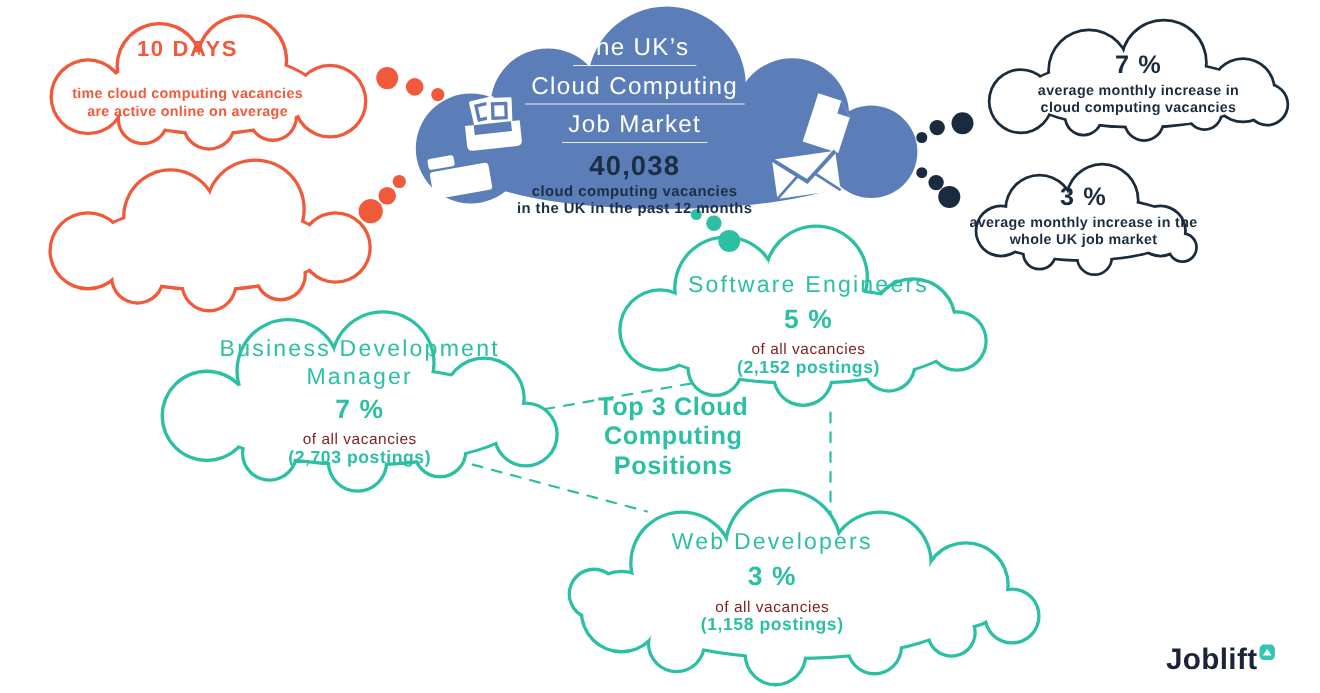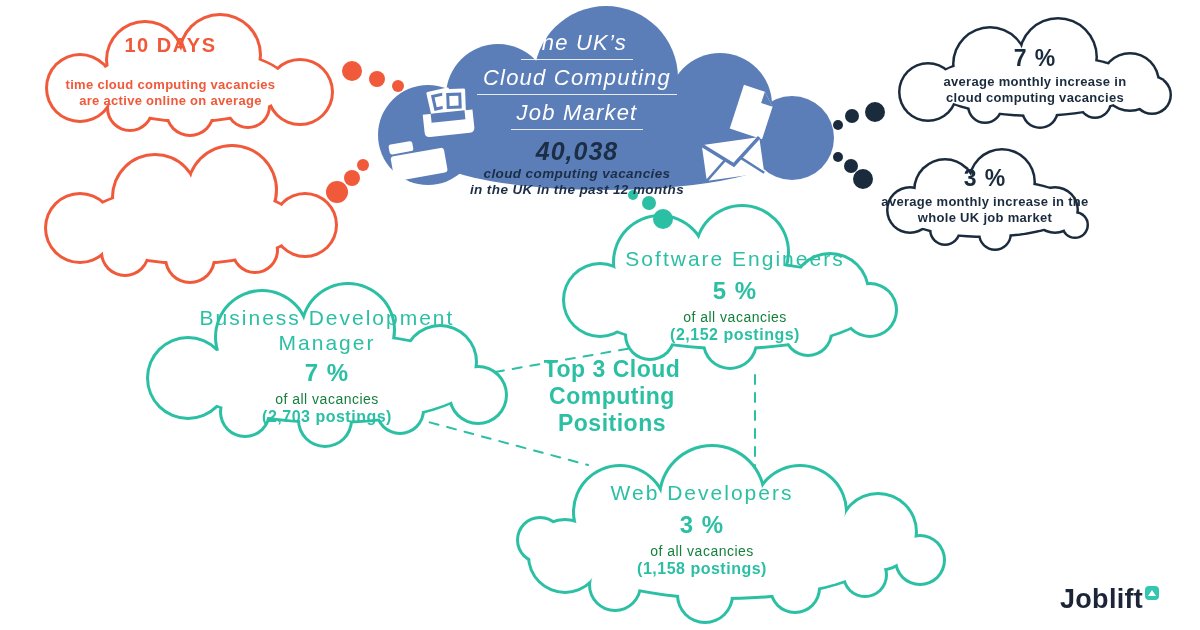--- a/index.html
+++ b/index.html
@@ -17,21 +17,21 @@
   .main-cap{color:#1c2e46;font-size:13.5px;font-weight:bold;line-height:16px;letter-spacing:.4px;}
   
   .o-value{color:#f0593a;font-size:20px;font-weight:bold;letter-spacing:1.5px;}
   .o-cap{color:#f0593a;font-size:13px;font-weight:bold;line-height:15.5px;letter-spacing:.3px;margin-top:20px;}
   
   .n-value{color:#1b2b3e;font-size:23px;font-weight:bold;letter-spacing:1px;}
   .n-cap{color:#1b2b3e;font-size:13px;font-weight:bold;line-height:15.5px;letter-spacing:.3px;margin-top:2px;}
   
   .t-title{color:#2bbfa4;font-size:21px;font-weight:400;letter-spacing:2px;}
   .t-value{color:#2bbfa4;font-size:24px;font-weight:bold;letter-spacing:1px;margin-top:6px;}
-  .t-cap1{color:#15803d;font-size:14px;font-weight:500;letter-spacing:.5px;margin-top:4px;}
+  .t-cap1{color:#7f1d1d;font-size:14px;font-weight:500;letter-spacing:.5px;margin-top:4px;}
   .t-cap2{color:#2bbfa4;font-size:16px;font-weight:bold;letter-spacing:.5px;margin-top:1px;}
   .t-label{color:#2bbfa4;font-size:23px;font-weight:bold;line-height:27px;letter-spacing:.5px;}
   
   #logo{position:absolute;left:1060px;top:584px;display:flex;align-items:flex-start;}
   #logo .logo-text{color:#1b2537;font-size:27px;font-weight:bold;letter-spacing:.3px;line-height:30px;}
   #logo .logo-badge{width:14px;height:14px;background:#35c6b2;border-radius:4px;margin-left:2px;margin-top:2px;
     display:flex;align-items:center;justify-content:center;}
   #logo .logo-badge .tri{width:0;height:0;border-left:4.5px solid transparent;
     border-right:4.5px solid transparent;border-bottom:6.5px solid #fff;}
 </style>
@@ -236,21 +236,21 @@
         <circle cx="851" cy="166" r="7" fill="#1b2b3e"></circle>
         <circle cx="863" cy="179" r="10" fill="#1b2b3e"></circle>
       </g>
       <g>
   <circle cx="633" cy="195" r="5" fill="#2bbfa4"></circle>
         <circle cx="649" cy="203" r="7" fill="#2bbfa4"></circle>
         <circle cx="663" cy="219" r="10" fill="#2bbfa4"></circle>
       </g>
     </svg>
 
-  <div class="txt" style="left:437px;top:30px;width:280px;font-style:italic;">
+  <div class="txt" style="left:437px;top:30px;width:280px;">
     <div><span class="main-title-line">The UK’s</span></div>
     <div><span class="main-title-line">Cloud Computing</span></div>
     <div><span class="main-title-line">Job Market</span></div>
     <div class="main-value">40,038</div>
     <div class="main-cap">cloud computing vacancies</div>
     <div class="main-cap">in the UK in the past 12 months</div>
   </div>
 
   <div class="txt" style="left:63px;top:34px;width:215px;">
     <div class="o-value">10 DAYS</div>

